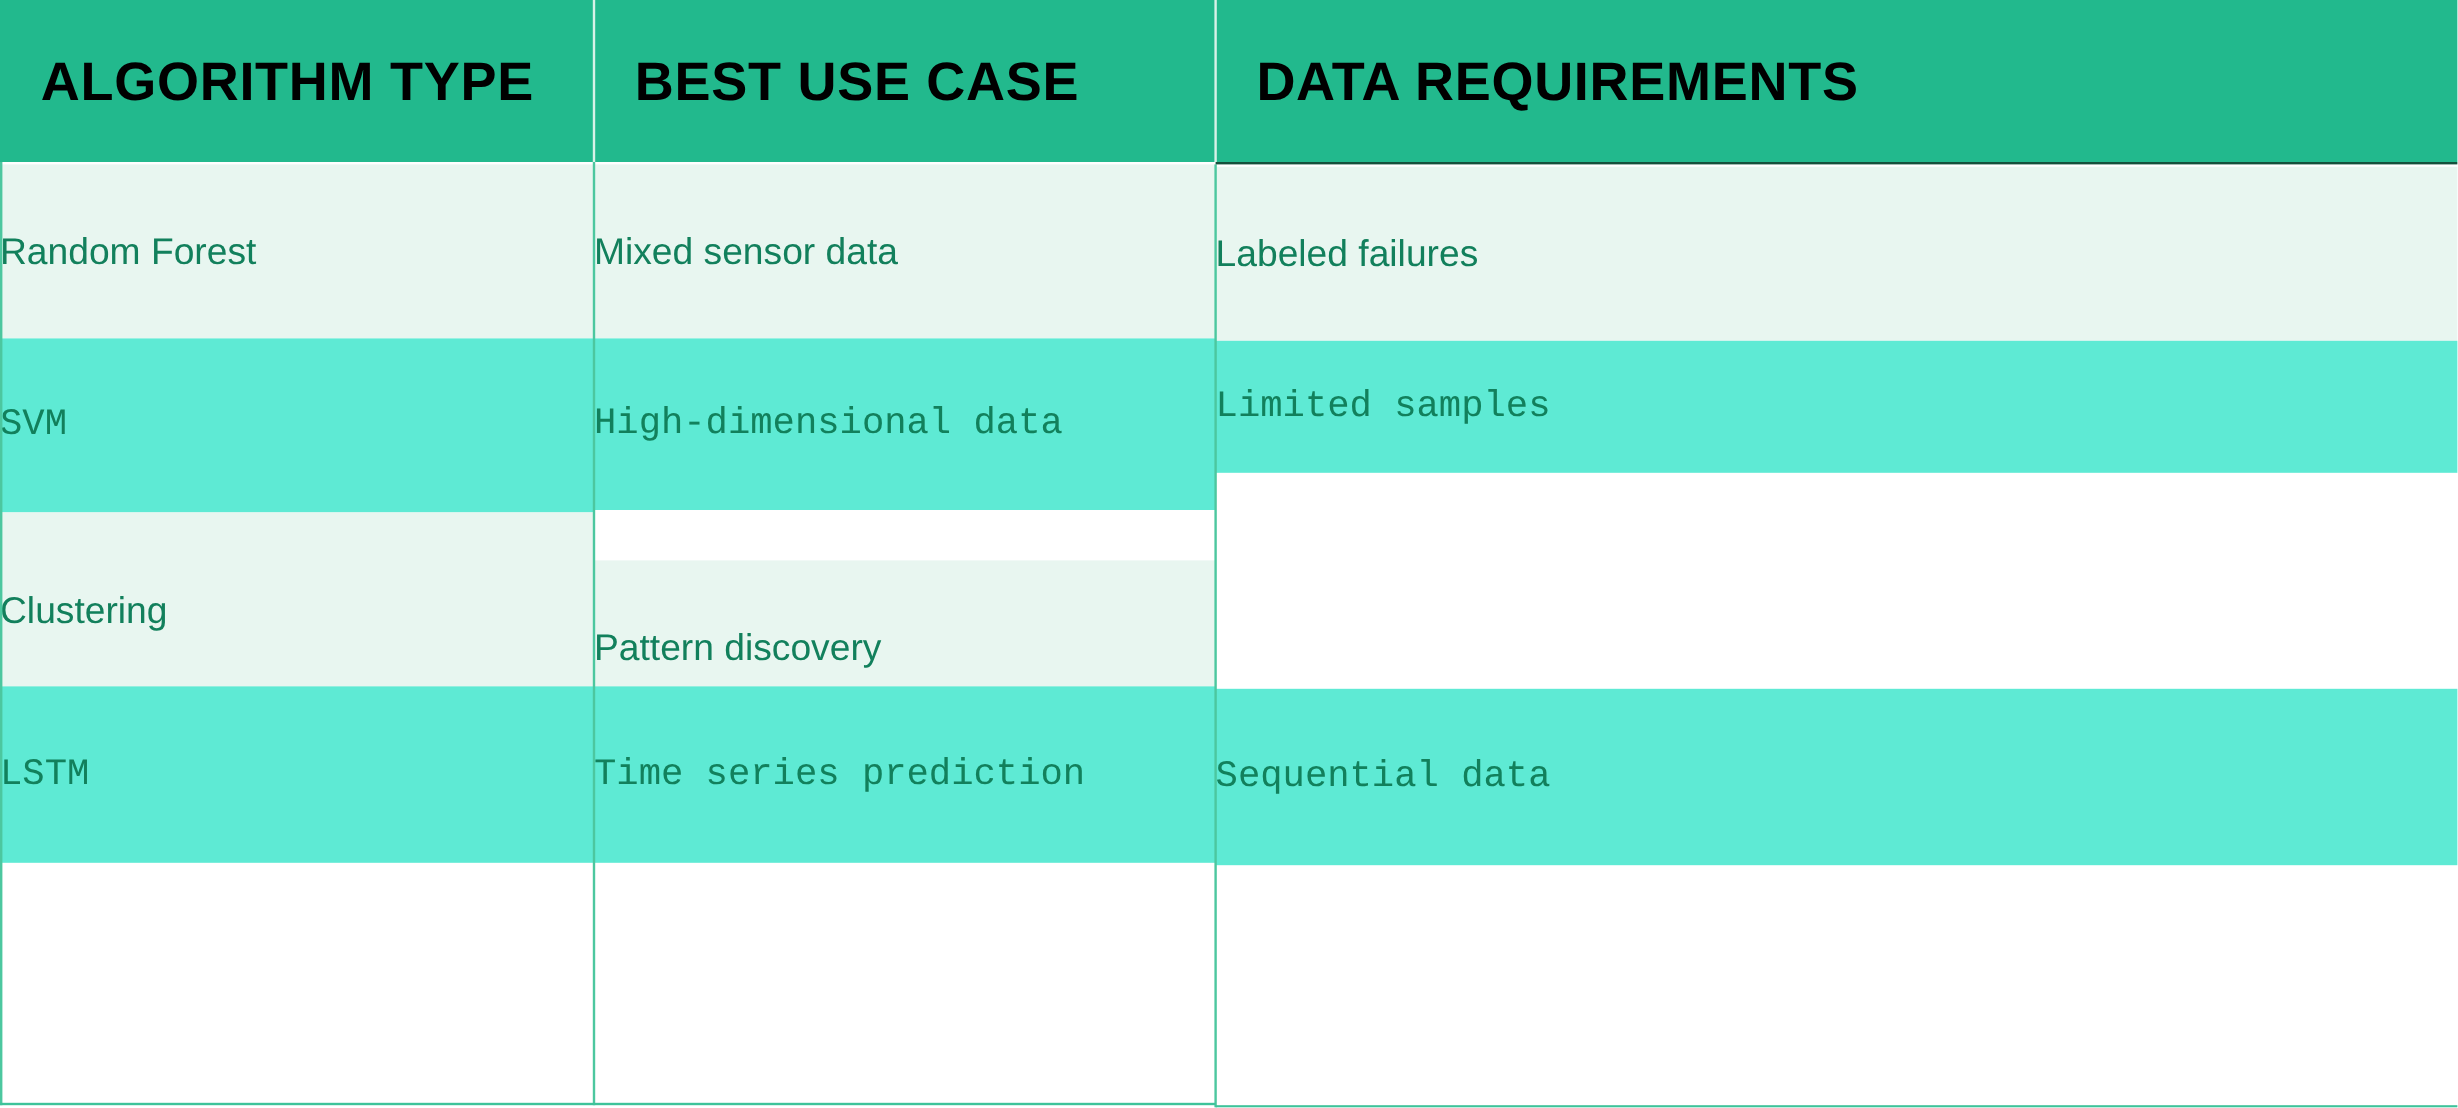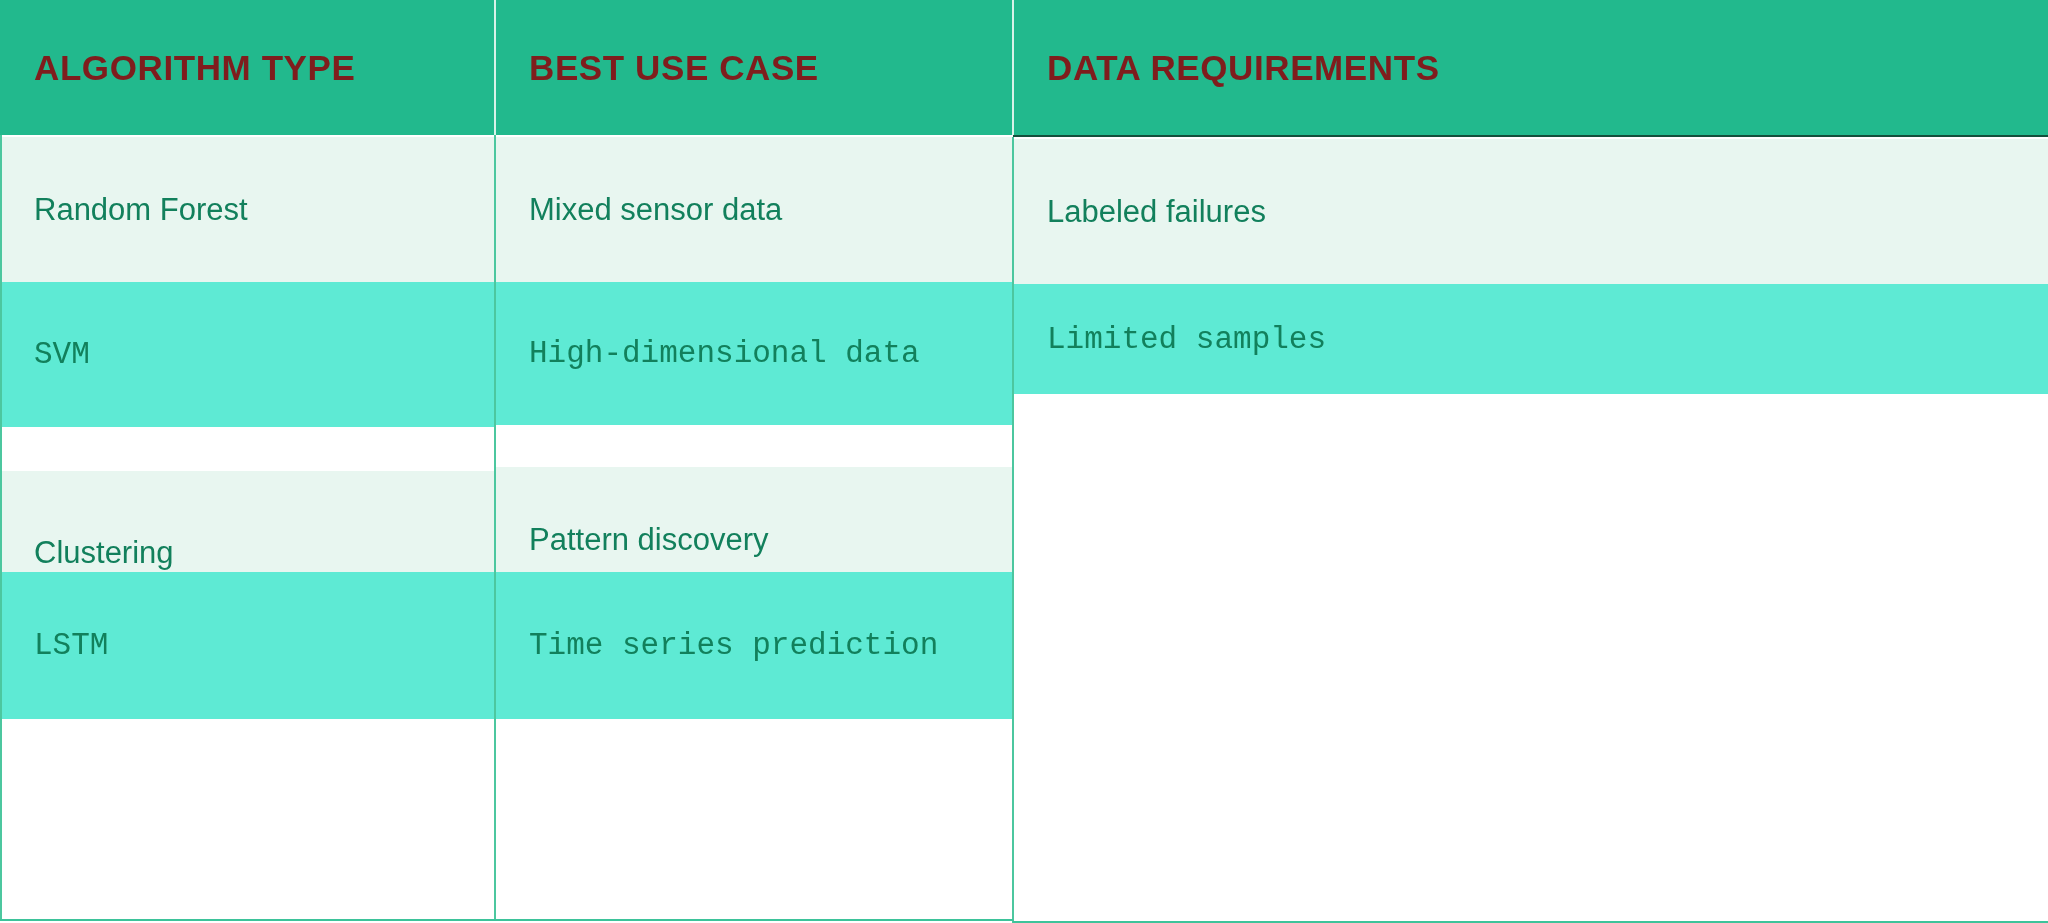--- a/index.html
+++ b/index.html
@@ -24,39 +24,38 @@
   .head-cell {
     position:absolute;
     top:0; height:135px;
     background:#22b98d;
     display:flex; align-items:center;
     padding-left:34px;
   }
   .head-cell.col-2 { padding-left:34px; }
   .head-cell.col-3 { padding-left:34px; }
   .head-cell .txt {
-    color:#7f1d1d;
-    font-size:35px;
+    color:#000000;
+    font-size:45px;
     font-weight:bold;
     letter-spacing:0.6px;
     white-space:nowrap;
   }
   .head-div {
     position:absolute;
     top:0; height:135px; width:2px;
     background:#d8f2e8;
   }
   .head-div.d1 { left:494px; }
   .head-div.d2 { left:1012px; }
 
   
   .body-cell {
     position:absolute;
     display:flex; align-items:center;
-    padding-left:34px;
     text-align:right;
   }
   .body-cell .txt {
     color:#12805c;
     font-size:31px;
     font-weight:normal;
     white-space:nowrap;
   }
   .r-odd  { background:#e8f6f0; }
   .r-even { background:#5eead4;font-family:Liberation Mono, monospace; }
@@ -108,32 +107,35 @@
   <div class="body-cell col-1 r-even" style="top:282px; height:145px;">
     <span class="txt">SVM</span>
   </div>
   <div class="body-cell col-2 r-even" style="top:282px; height:143px;">
     <span class="txt">High-dimensional data</span>
   </div>
   <div class="body-cell col-3 r-even" style="top:284px; height:110px;">
     <span class="txt">Limited samples</span>
   </div>
 
-  <div class="body-cell col-1 r-odd" style="top:427px; height:164px;margin-top:44px;">
+  <div class="body-cell col-1 r-odd" style="top:427px; height:164px;">
     <span class="txt">Clustering</span>
   </div>
   <div class="body-cell col-2 r-odd" style="top:427px; height:145px;margin-top:40px;">
     <span class="txt">Pattern discovery</span>
   </div>
 
   <div class="body-cell col-1 r-even" style="top:572px; height:147px;">
     <span class="txt">LSTM</span>
   </div>
   <div class="body-cell col-2 r-even" style="top:572px; height:147px;">
     <span class="txt">Time series prediction</span>
+  </div>
+  <div class="body-cell col-3 r-even" style="top:574px; height:147px;">
+    <span class="txt">Sequential data</span>
   </div>
 
   <div class="body-rule rule-left"></div>
   <div class="body-rule rule-d1"></div>
   <div class="body-rule rule-d2"></div>
 
   <div class="hline hline-c3top"></div>
   <div class="hline hline-bot12"></div>
   <div class="hline hline-bot3"></div>
 

